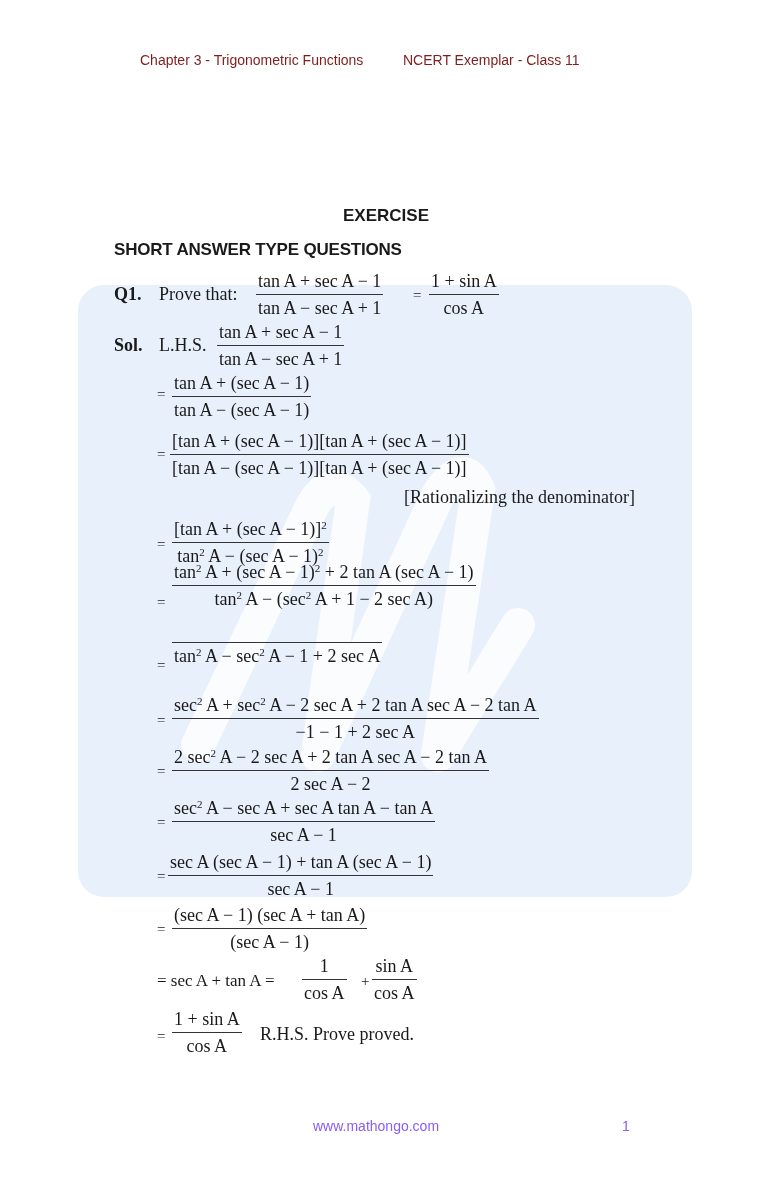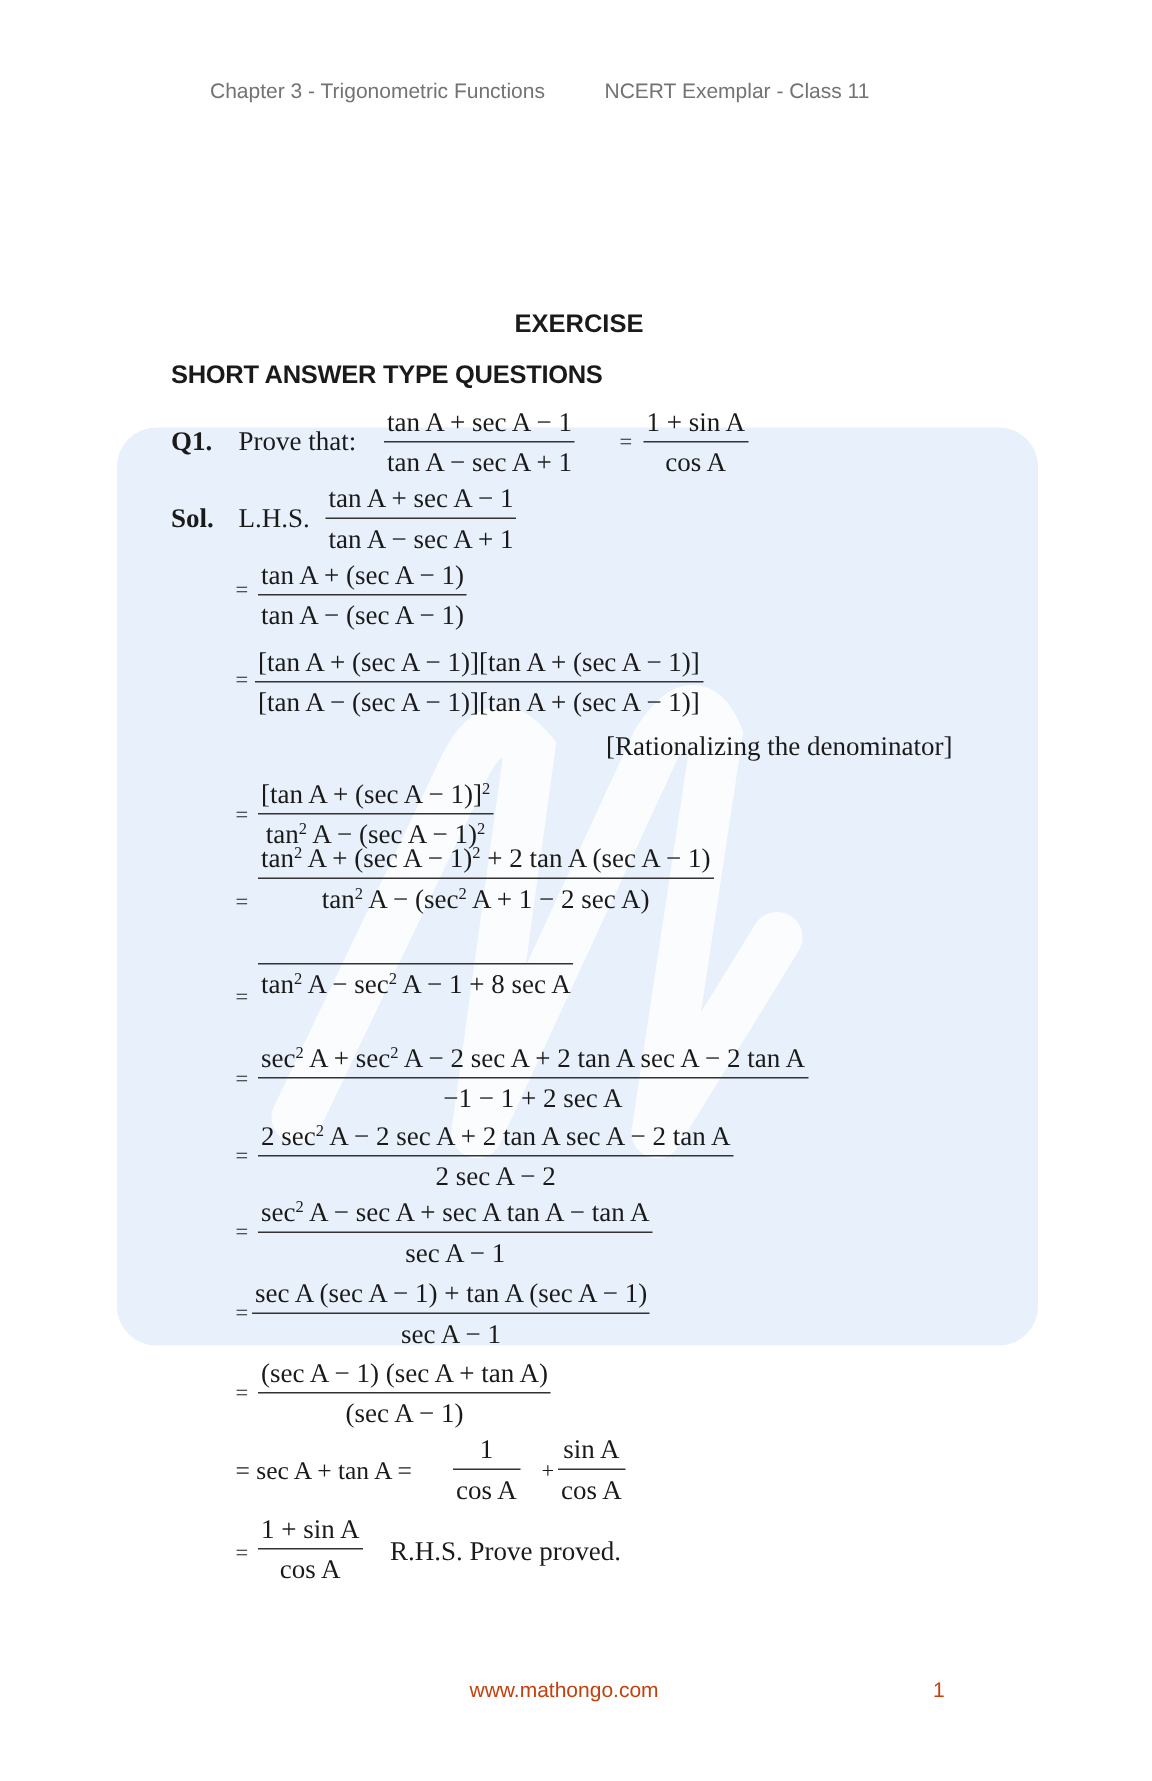--- a/index.html
+++ b/index.html
@@ -2,40 +2,40 @@
 <html><head>
 <meta charset="utf-8">
 <style>
   html, body { margin:0; padding:0; }
   body {
     width:768px; height:1187px; position:relative; overflow:hidden;
     background:#ffffff; color:#1a1a1a;
     font-family: "Liberation Serif", serif;
   }
   .sans { font-family: "Liberation Sans", sans-serif; }
-  .hdr { position:absolute; top:52px; font-size:14px; color:#737373; }
+  .hdr { position:absolute; top:52px; font-size:14px; color:#7f1d1d; }
   .panel {
     position:absolute; left:78px; top:285px; width:614px; height:612px;
     background:#e8f0fb; border-radius:26px;
   }
   .wm { position:absolute; left:0; top:0; }
   .title-ex { position:absolute; top:206px; left:0; width:772px; text-align:center;
     font-size:17px; font-weight:bold; }
   .title-sa { position:absolute; top:240px; left:114px; font-size:17px; font-weight:bold;
     letter-spacing:-0.2px; }
   .lbl { position:absolute; font-size:18px;text-align:center; }
   .lbl b { font-weight:bold; }
   .eq { position:absolute; font-size:15px; }
   .frac { position:absolute; display:inline-flex; flex-direction:column; align-items:center;
     font-size:18px; line-height:22px; }
   .frac .num, .frac .den { white-space:nowrap; padding:0 2px; }
   .frac .bar { height:1.3px; background:#333; width:100%; margin:2px 0 2px 0; }
   .txt { position:absolute; font-size:18px; white-space:nowrap; }
   sup { font-size:11px; vertical-align:6px; line-height:0; }
-  .foot { position:absolute; top:1118px; font-size:14px; color:#c2410c; }
+  .foot { position:absolute; top:1118px; font-size:14px; color:#8b5cf6; }
 </style>
 </head>
 <body>
 
 <div class="hdr sans" style="left:140px;">Chapter 3 - Trigonometric Functions</div>
 <div class="hdr sans" style="left:403px;">NCERT Exemplar - Class 11</div>
 
 <div class="panel">
   <svg class="wm" width="614" height="612" viewBox="0 0 614 612">
     <g stroke="#ffffff" stroke-width="34" stroke-linecap="round" fill="none" opacity="0.85">
@@ -96,21 +96,21 @@
 <div class="eq" style="left:157px; top:594px;">=</div>
 <div class="frac" style="left:172px; top:561px;">
   <span class="num"><span>tan</span><sup>2</sup><span> A + (sec A − 1)</span><sup>2</sup><span> + 2 tan A (sec A − 1)</span></span>
   <span class="bar"></span>
   <span class="den"><span>tan</span><sup>2</sup><span> A − (sec</span><sup>2</sup><span> A + 1 − 2 sec A)</span></span>
 </div>
 
 <div class="eq" style="left:157px; top:657px;">=</div>
 <div class="frac" style="left:172px; top:640px;">
   <span class="bar"></span>
-  <span class="den"><span>tan</span><sup>2</sup><span> A − sec</span><sup>2</sup><span> A − 1 + 8 sec A</span></span>
+  <span class="den"><span>tan</span><sup>2</sup><span> A − sec</span><sup>2</sup><span> A − 1 + 2 sec A</span></span>
 </div>
 
 <div class="eq" style="left:157px; top:712px;">=</div>
 <div class="frac" style="left:172px; top:694px;">
   <span class="num"><span>sec</span><sup>2</sup><span> A + sec</span><sup>2</sup><span> A − 2 sec A + 2 tan A sec A − 2 tan A</span></span>
   <span class="bar"></span>
   <span class="den">−1 − 1 + 2 sec A</span>
 </div>
 
 <div class="eq" style="left:157px; top:763px;">=</div>

